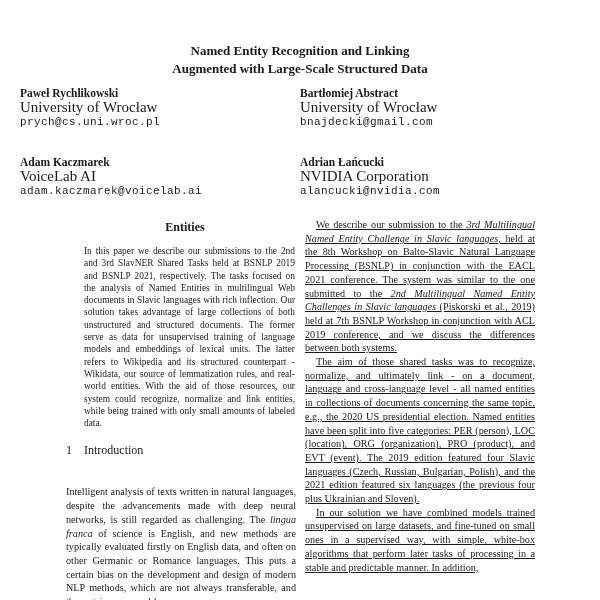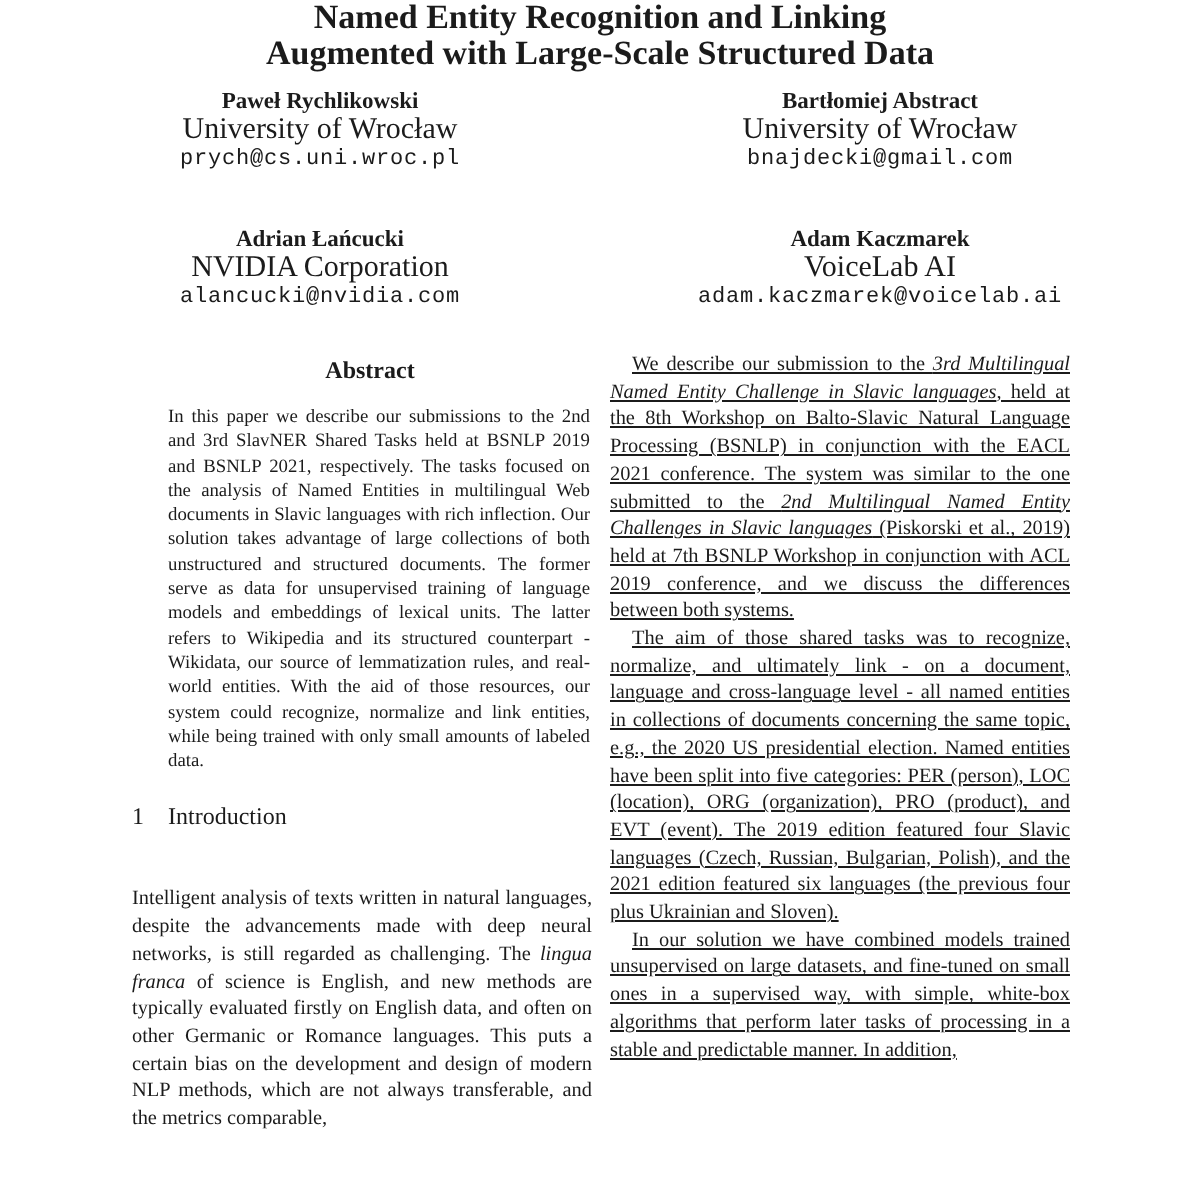--- a/index.html
+++ b/index.html
@@ -8,33 +8,34 @@
     width: 600px;
     height: 600px;
     margin: 0 auto;
     background: #ffffff;
     color: #1b1b1b;
     font-family: "Liberation Serif", serif;
     overflow: hidden;
     box-sizing: border-box;
   }
   .title-block {
+    padding-top: 42px;
     text-align: center;
     font-weight: bold;
-    font-size: 17px;
+    font-size: 13px;
     line-height: 18px;
   }
   .authors-grid {
     width: 560px;
     margin: 9px auto 0 auto;
     display: grid;
     grid-template-columns: 1fr 1fr;
     row-gap: 27px;
   }
-  .author { text-align: center; }
+  .author { text-align: left; }
   .author-name { font-size: 11.5px; font-weight: bold; line-height: 13px; }
   .author-affil { font-size: 15px; line-height: 13px; margin-top: 1px; }
   .author-email {
     font-family: "Liberation Mono", "DejaVu Sans Mono", monospace;
     font-size: 11px;
     line-height: 13px;
     margin-top: 2px;
     letter-spacing: 0.4px;
     white-space: nowrap;
   }
@@ -88,35 +89,35 @@
       <div class="author-name">Paweł Rychlikowski</div>
       <div class="author-affil">University of Wrocław</div>
       <div class="author-email">prych@cs.uni.wroc.pl</div>
     </div>
     <div class="author">
       <div class="author-name">Bartłomiej Abstract</div>
       <div class="author-affil">University of Wrocław</div>
       <div class="author-email">bnajdecki@gmail.com</div>
     </div>
     <div class="author">
+      <div class="author-name">Adam Kaczmarek</div>
+      <div class="author-affil">VoiceLab AI</div>
+      <div class="author-email">adam.kaczmarek@voicelab.ai</div>
+    </div>
+    <div class="author">
       <div class="author-name">Adrian Łańcucki</div>
       <div class="author-affil">NVIDIA Corporation</div>
       <div class="author-email">alancucki@nvidia.com</div>
-    </div>
-    <div class="author">
-      <div class="author-name">Adam Kaczmarek</div>
-      <div class="author-affil">VoiceLab AI</div>
-      <div class="author-email">adam.kaczmarek@voicelab.ai</div>
     </div>
   </div>
 
   <div class="columns">
 
     <div class="col">
-      <div class="abstract-heading">Abstract</div>
+      <div class="abstract-heading">Entities</div>
       <div class="abstract-body">In this paper we describe our submissions to the 2nd and 3rd SlavNER Shared Tasks held at BSNLP 2019 and BSNLP 2021, respectively. The tasks focused on the analysis of Named Entities in multilingual Web documents in Slavic languages with rich inflection. Our solution takes advantage of large collections of both unstructured and structured documents. The former serve as data for unsupervised training of language models and embeddings of lexical units. The latter refers to Wikipedia and its structured counterpart - Wikidata, our source of lemmatization rules, and real-world entities. With the aid of those resources, our system could recognize, normalize and link entities, while being trained with only small amounts of labeled data.</div>
       <div class="section-heading">
         <span class="section-number">1</span><span>Introduction</span>
       </div>
       <p class="body-par"><span>Intelligent analysis of texts written in natural languages, despite the advancements made with deep neural networks, is still regarded as challenging. The </span><span style="font-style: italic;">lingua franca</span><span> of science is English, and new methods are typically evaluated firstly on English data, and often on other Germanic or Romance languages. This puts a certain bias on the development and design of modern NLP methods, which are not always transferable, and the metrics comparable,</span></p>
     </div>
 
     <div class="col">
       <p class="body-par indent"><span>We describe our submission to the </span><span style="font-style: italic;">3rd Multilingual Named Entity Challenge in Slavic languages</span><span>, held at the 8th Workshop on Balto-Slavic Natural Language Processing (BSNLP) in conjunction with the EACL 2021 conference. The system was similar to the one submitted to the </span><span style="font-style: italic;">2nd Multilingual Named Entity Challenges in Slavic languages</span><span> (Piskorski et al., 2019) held at 7th BSNLP Workshop in conjunction with ACL 2019 conference, and we discuss the differences between both systems.</span></p>
       <p class="body-par indent"><span>The aim of those shared tasks was to recognize, normalize, and ultimately link - on a document, language and cross-language level - all named entities in collections of documents concerning the same topic, e.g., the 2020 US presidential election. Named entities have been split into five categories: PER (person), LOC (location), ORG (organization), PRO (product), and EVT (event). The 2019 edition featured four Slavic languages (Czech, Russian, Bulgarian, Polish), and the 2021 edition featured six languages (the previous four plus Ukrainian and Sloven).</span></p>

